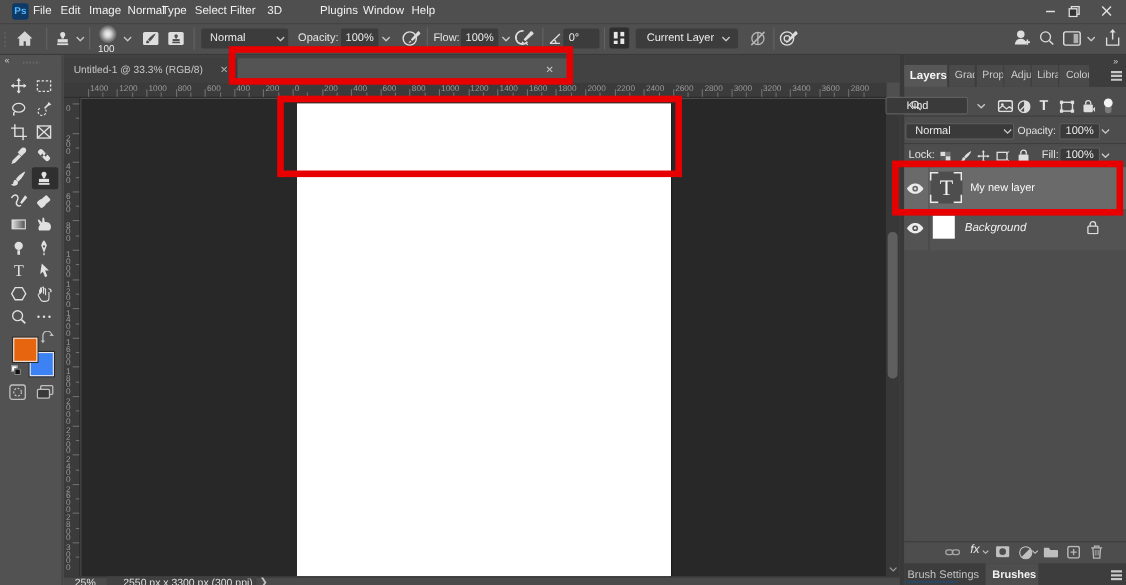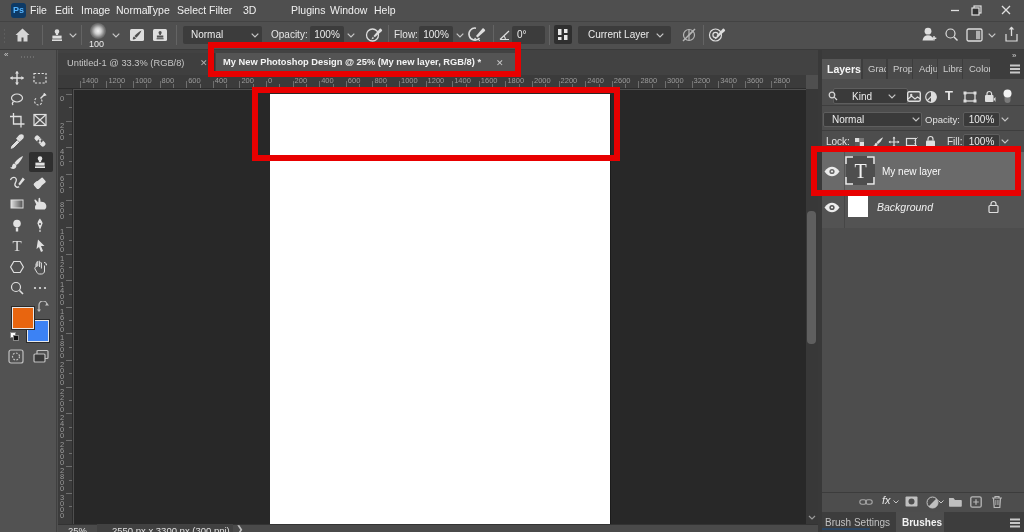--- a/index.html
+++ b/index.html
@@ -276,21 +276,20 @@
       <rect x="1" y="5" width="11" height="8" rx="1" fill="#3a3a3a" stroke="#c0c0c0"></rect>
     </svg>
 
 <div class="abs" style="left:58px;top:50px;width:760px;height:25px;background:#424242"></div>
 
 <div class="abs" style="left:58px;top:53px;width:157px;height:22px;background:#3f3f3f;border-right:1px solid #343434"></div>
 <div class="txt" style="left:67px;top:58px;font-size:9.3px;color:#c6c6c6">Untitled-1 @ 33.3% (RGB/8)</div>
 <div class="txt" style="left:200px;top:58px;font-size:9px;color:#b0b0b0">✕</div>
 
 <div class="abs" style="left:216px;top:53px;width:300px;height:22px;background:#545454"></div>
-<div class="txt" style="left:223px;top:57px;font-size:9.3px;font-weight:bold;color:#f4f4f4">My New Photoshop Design @ 25% (My new layer, RGB/8) *</div>
 <div class="txt" style="left:496px;top:58px;font-size:9px;color:#c8c8c8">✕</div>
 
 <div class="abs" style="left:58px;top:75px;width:748px;height:14px;background:#3b3b3b;border-bottom:1px solid #2c2c2c"></div>
 <div class="abs" style="left:58px;top:89px;width:15px;height:435px;background:#3b3b3b;border-right:1px solid #2c2c2c"></div>
 <div class="hrt" style="left:79.8px"></div>
 <div class="hrt" style="left:93.1px;top:84px;height:4px"></div>
 <div class="hrl" style="left:81.8px">1400</div>
 <div class="hrt" style="left:106.4px"></div>
 <div class="hrt" style="left:119.7px;top:84px;height:4px"></div>
 <div class="hrl" style="left:108.4px">1200</div>
@@ -525,21 +524,21 @@
 <div class="abs" style="left:938px;top:59px;width:24px;height:20px;background:#4a4a4a;overflow:hidden">
       <div class="txt" style="left:5px;top:4px;font-size:9.5px;color:#cccccc">Libra</div>
     </div>
 <div class="abs" style="left:963px;top:59px;width:27px;height:20px;background:#4a4a4a;overflow:hidden">
       <div class="txt" style="left:6px;top:4px;font-size:9.5px;color:#cccccc">Color</div>
     </div>
 <svg style="position:absolute;left:1009px;top:64px" width="12" height="10" viewBox="0 0 12 10" fill="none" stroke="#e0e0e0" stroke-width="1.2">
       <path d="M1 1.5h10M1 5h10M1 8.5h10" stroke="#c8c8c8" stroke-width="2"></path>
     </svg>
 
-<div class="combo" style="left:833px;top:88px;width:75px;height:16px;line-height:15px;padding-left:18px;background:#3a3a3a;border:1px solid #5e5e5e">Kind</div>
+<div class="combo" style="left:805px;top:88px;width:75px;height:16px;line-height:15px;padding-left:18px;background:#3a3a3a;border:1px solid #5e5e5e">Kind</div>
 <svg style="position:absolute;left:828px;top:91px" width="10" height="10" viewBox="0 0 10 10" fill="none" stroke="#e0e0e0" stroke-width="1.2">
       <circle cx="4" cy="4" r="2.8" stroke="#d6d6d6"></circle>
       <path d="M6.2 6.2L9 9" stroke="#d6d6d6"></path>
     </svg>
 <svg style="position:absolute;left:888px;top:94px" width="8" height="5" viewBox="0 0 8 5" fill="none">
       <path d="M0.7 0.7L4 4L7.3 0.7" stroke="#c8c8c8" stroke-width="1.2"></path>
     </svg>
 <svg style="position:absolute;left:907px;top:91px" width="14" height="11" viewBox="0 0 14 11" fill="none" stroke="#e0e0e0" stroke-width="1.2">
       <rect x="0.7" y="0.7" width="12.6" height="9.6" rx="1.5" stroke="#dedede" stroke-width="1.4"></rect>
       <circle cx="4.2" cy="4" r="1.2" fill="#dedede" stroke="none"></circle>

